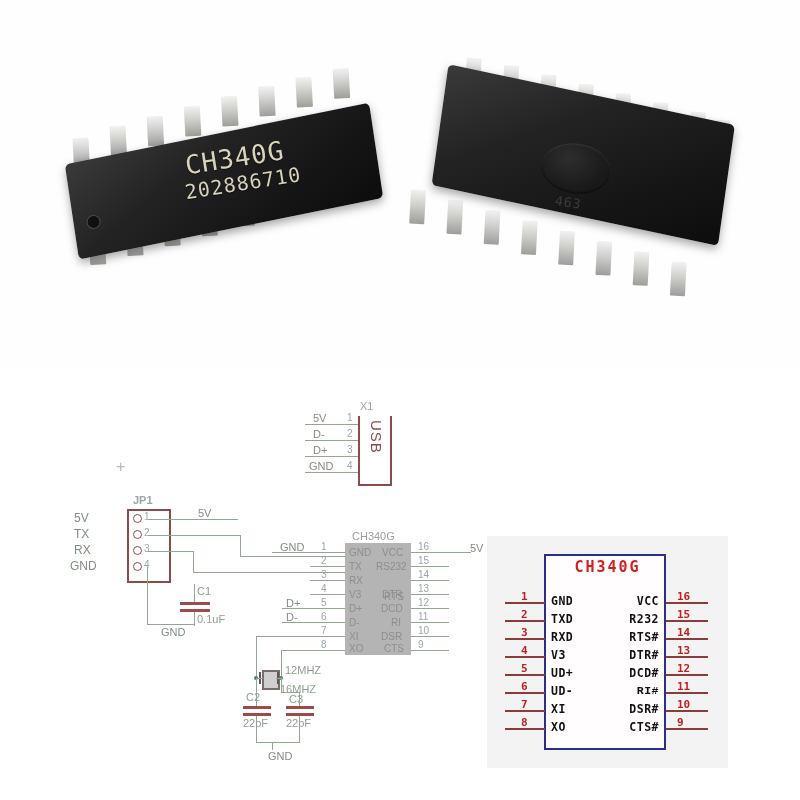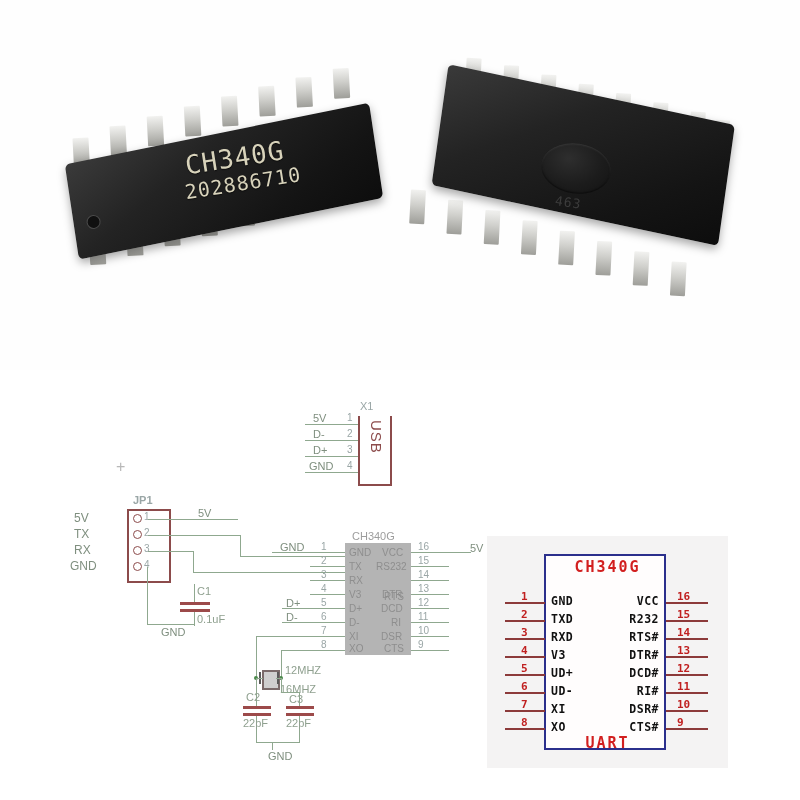--- a/index.html
+++ b/index.html
@@ -372,21 +372,20 @@
     <div class="wire v" style="left:272px; top:372px; height:8px;"></div>
     <div class="slabel" style="left:260px; top:380px;">GND</div>
 
   </div>
 
   <div class="pinout-panel">
 
     <div class="pinout-box"></div>
 
     <div class="pinout-title">CH340G</div>
-    <div class="pinout-footer">UART</div>
 
     <div class="pn-lead" style="left:18px; top:66px;  width:40px;"></div>
     <div class="pn-num" style="left:34px; top:54px;">1</div>
     <div class="pn-label" style="left:64px; top:58px;">GND</div>
 
     <div class="pn-lead" style="left:18px; top:84px;  width:40px;"></div>
     <div class="pn-num" style="left:34px; top:72px;">2</div>
     <div class="pn-label" style="left:64px; top:76px;">TXD</div>
 
     <div class="pn-lead" style="left:18px; top:102px; width:40px;"></div>
@@ -428,21 +427,21 @@
     <div class="pn-lead" style="left:179px; top:120px; width:42px;"></div>
     <div class="pn-num" style="left:190px; top:108px;">13</div>
     <div class="pn-label right" style="left:108px; top:112px; width:64px;">DTR#</div>
 
     <div class="pn-lead" style="left:179px; top:138px; width:42px;"></div>
     <div class="pn-num" style="left:190px; top:126px;">12</div>
     <div class="pn-label right" style="left:108px; top:130px; width:64px;">DCD#</div>
 
     <div class="pn-lead" style="left:179px; top:156px; width:42px;"></div>
     <div class="pn-num" style="left:190px; top:144px;">11</div>
-    <div class="pn-label right" style="left:108px; top:148px; width:64px;">RI#</div>
+    <div class="pn-label right" style="left:108px; top:148px; width:64px;font-family:Liberation Mono, monospace;">RI#</div>
 
     <div class="pn-lead" style="left:179px; top:174px; width:42px;"></div>
     <div class="pn-num" style="left:190px; top:162px;">10</div>
     <div class="pn-label right" style="left:108px; top:166px; width:64px;">DSR#</div>
 
     <div class="pn-lead" style="left:179px; top:192px; width:42px;"></div>
     <div class="pn-num" style="left:190px; top:180px;">9</div>
     <div class="pn-label right" style="left:108px; top:184px; width:64px;">CTS#</div>
 
   </div>

